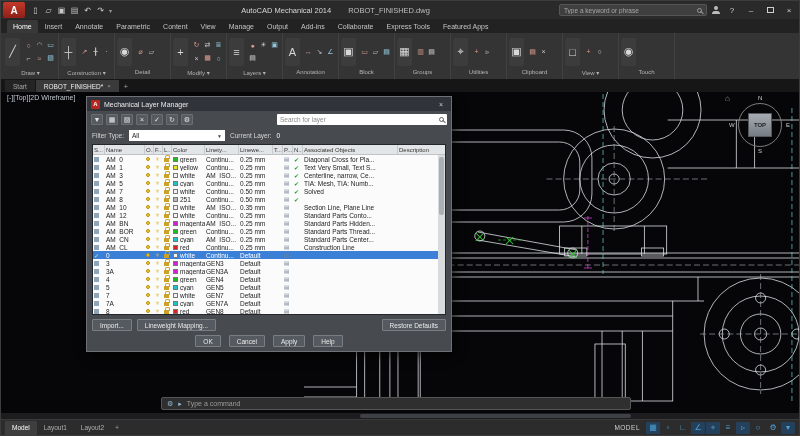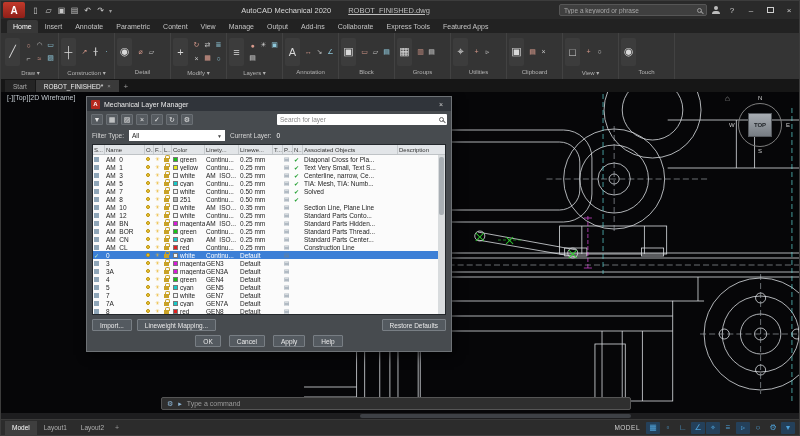--- a/index.html
+++ b/index.html
@@ -8,21 +8,21 @@
          display: flex; flex-direction: column; overflow: hidden; position: relative; }
 
   
   #titlebar { height: 18px; background: #2a2a2a; display: flex; align-items: center; flex: 0 0 auto; }
   .applogo { width: 22px; height: 16px; margin-left: 2px; background: linear-gradient(#c23a2b,#8f1f18);
              color: #fff; font-weight: bold; font-size: 10px; display: flex; align-items: center; justify-content: center; border-radius: 2px; }
   #qat { display: flex; align-items: center; margin-left: 4px; }
   .qic { width: 13px; text-align: center; font-size: 8px; color: #c9c9c9; cursor: default; }
   .qat-caret { font-size: 6px; color: #9a9a9a; margin-left: 2px; }
   .tb-title { flex: 1; text-align: center; font-size: 7.5px; color: #d6d6d6; white-space: nowrap; overflow: hidden; }
-  .tb-title .doc { margin-left: 17px; color: #bfbfbf; text-decoration: underline; }
+  .tb-title .doc { margin-left: 17px; color: #bfbfbf; }
   .tb-right { display: flex; align-items: center; gap: 5px; margin-right: 3px; }
   .searchbox { width: 148px; height: 12px; background: #3f3f3f; border: 1px solid #565656; border-radius: 2px;
                display: flex; align-items: center; padding: 0 4px; gap: 4px; }
   .searchbox .ph { flex: 1; font-size: 6.5px; color: #a8a8a8; white-space: nowrap; overflow: hidden; }
   .mag { width: 5px; height: 5px; border: 1px solid #9a9a9a; border-radius: 50%; position: relative; flex: 0 0 auto; }
   .mag::after { content: ''; position: absolute; width: 4px; height: 1px; background: #9a9a9a; transform: rotate(45deg); right: -3px; bottom: -1px; }
   .person { width: 8px; height: 8px; position: relative; }
   .person::before { content: ''; position: absolute; left: 2px; top: 0; width: 4px; height: 4px; border-radius: 50%; background: #bdbdbd; }
   .person::after { content: ''; position: absolute; left: 0; top: 5px; width: 8px; height: 3px; border-radius: 4px 4px 0 0; background: #bdbdbd; }
   .tb-ic { font-size: 8px; color: #cfcfcf; width: 14px; text-align: center; }
@@ -155,21 +155,21 @@
     <div id="qat">
         <span class="qic">▯</span>
         <span class="qic">▱</span>
         <span class="qic">▣</span>
         <span class="qic">▤</span>
         <span class="qic">↶</span>
         <span class="qic">↷</span>
       </div>
     <span class="qat-caret">▾</span>
     <div class="tb-title">
-      <span>AutoCAD Mechanical 2020</span><span class="doc">ROBOT_FINISHED.dwg</span>
+      <span>AutoCAD Mechanical 2014</span><span class="doc">ROBOT_FINISHED.dwg</span>
     </div>
     <div class="tb-right">
       <div class="searchbox">
         <span class="ph">Type a keyword or phrase</span>
         <span class="mag"></span>
       </div>
       <span class="person"></span>
       <span class="tb-ic">?</span>
       <span class="tb-ic">–</span>
       <span class="tb-ic"><span class="winbox"></span></span>

